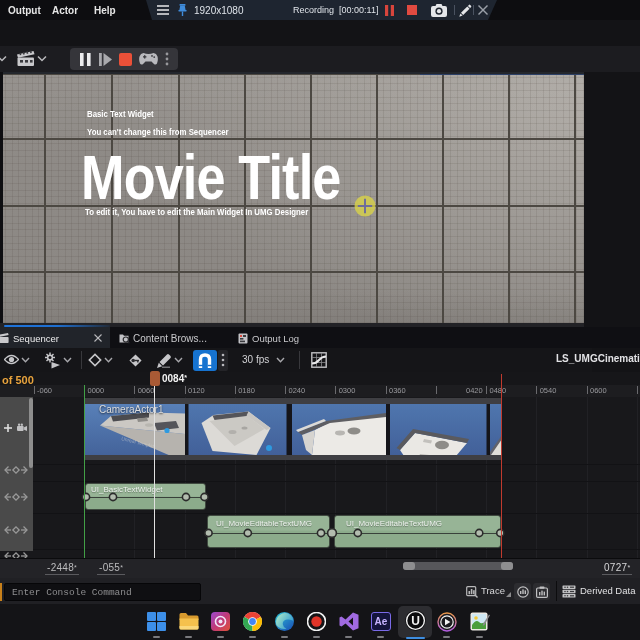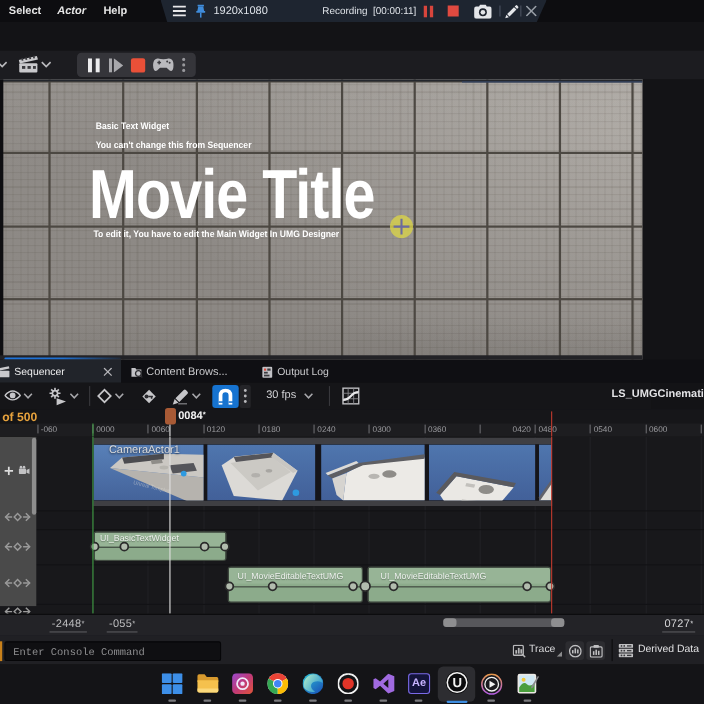--- a/index.html
+++ b/index.html
@@ -45,22 +45,22 @@
 .gridline { position:absolute; top:0; width:1px; height:161px; background:#212125; }
 
 #timebar { left:0; top:558px; width:640px; height:20px; background:#232327; border-top:1px solid #0b0b0d; }
 #statusrow { left:0; top:578px; width:640px; height:26px; background:#202024; }
 #taskbar { left:0; top:604px; width:640px; height:36px; background:#141417; }
 </style>
 </head>
 <body>
 <div id="stage">
   <div class="abs" id="menubar">
-    <span class="menuitem" style="left:8px;">Select</span>
-    <span class="menuitem" style="left:52px;font-style:italic;">Actor</span>
+    <span class="menuitem" style="left:8px;">Output</span>
+    <span class="menuitem" style="left:52px;">Actor</span>
     <span class="menuitem" style="left:94px;">Help</span>
     <div id="recpanel">
 
       <svg class="abs" style="left:11px;top:4px;" width="12" height="12" viewBox="0 0 12 12">
           <g stroke="#e8e8ea" stroke-width="1.6">
             <line x1="0" y1="2" x2="12" y2="2"></line>
             <line x1="0" y1="6" x2="12" y2="6"></line>
             <line x1="0" y1="10" x2="12" y2="10"></line>
           </g>
         </svg>

